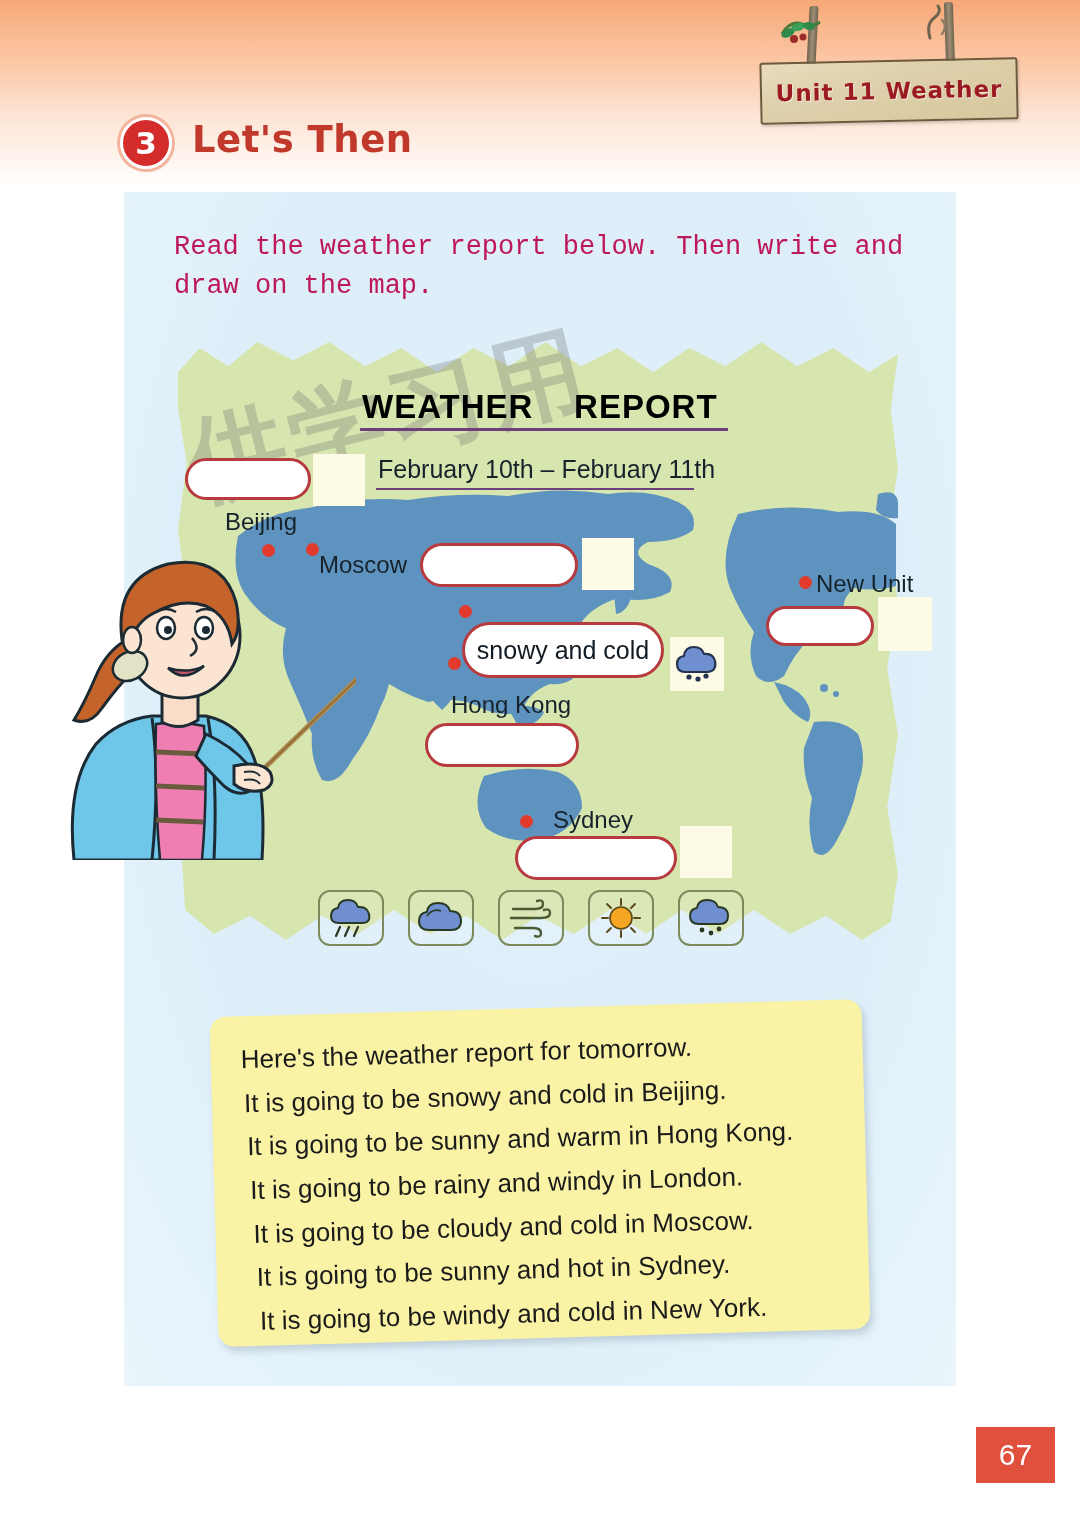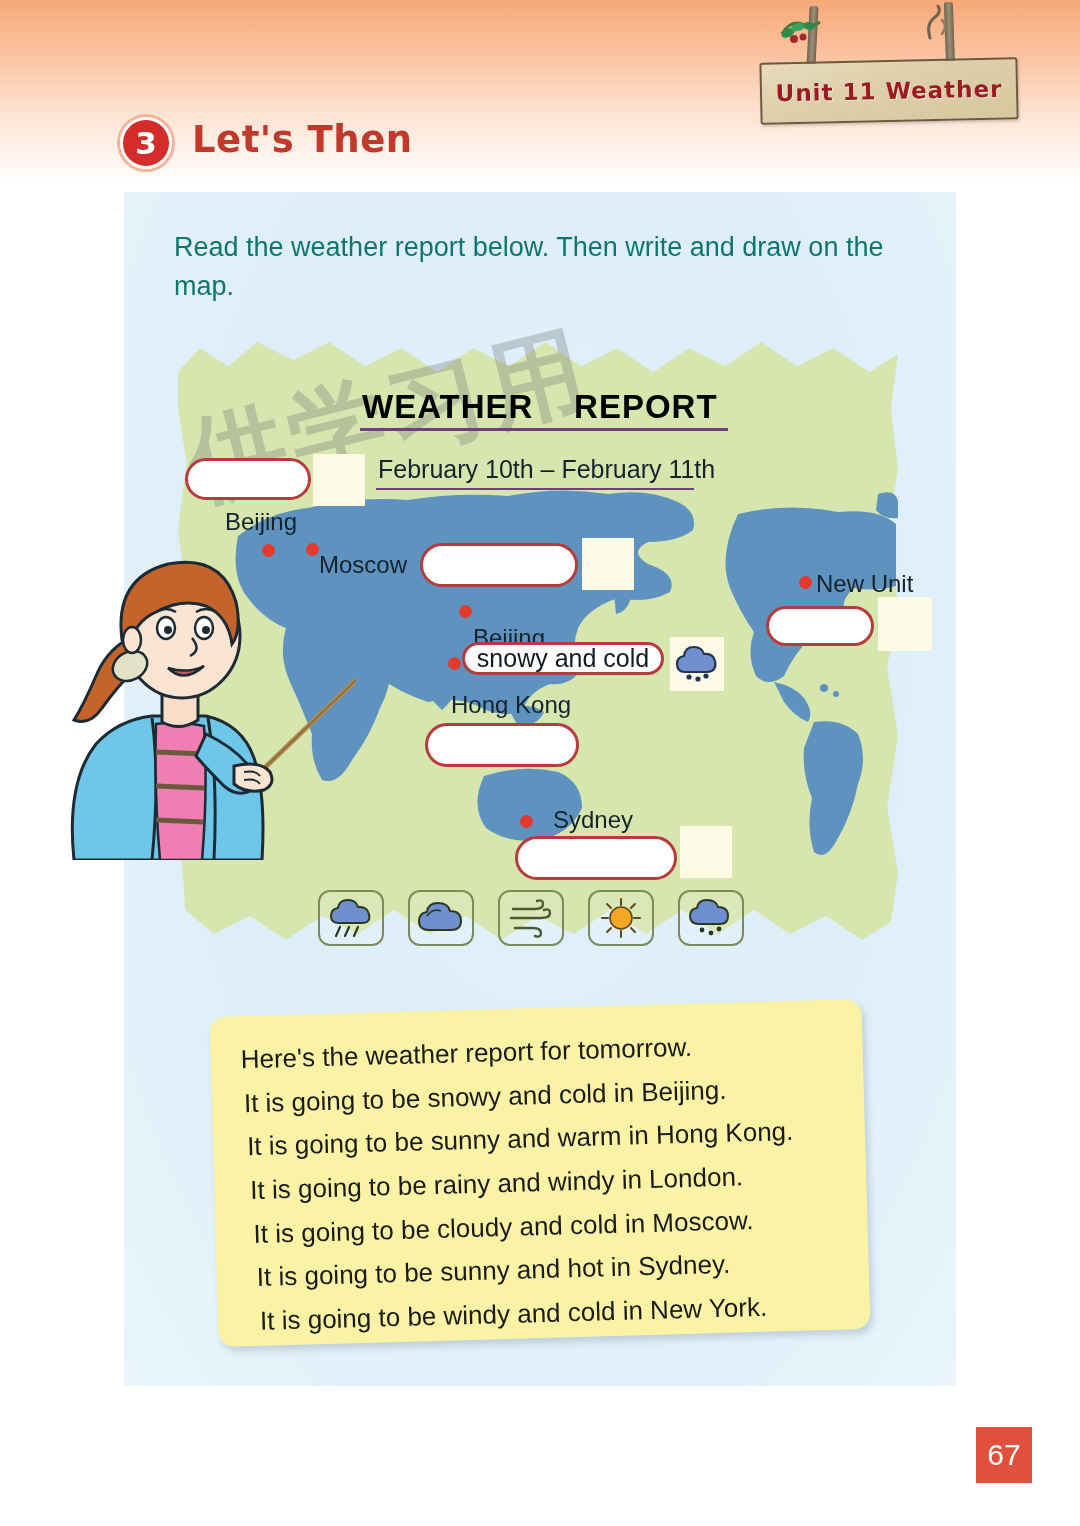--- a/index.html
+++ b/index.html
@@ -94,22 +94,22 @@
     background: radial-gradient(ellipse at 50% 40%, #e1f1fa 0%, #ddeef9 55%, #e9f5fb 100%);
   }
 
   
   #instruction {
     position: absolute;
     left: 174px; top: 228px;
     width: 730px;
     font-size: 27px;
     line-height: 1.45;
-    color: #0f766e;
-    font-family: Liberation Sans, sans-serif;
+    color: #be185d;
+    font-family: Liberation Mono, monospace;
   }
 
   
   #map-card {
     position: absolute;
     left: 178px; top: 336px;
     width: 720px; height: 604px;
   }
   #map-bg {
     position: absolute; inset: 0;
@@ -251,21 +251,21 @@
   .report-line.i3 { padding-left: 4px; }
   .report-line.i4 { padding-left: 6px; }
   .report-line.i5 { padding-left: 8px; }
   .report-line.i6 { padding-left: 10px; }
   .report-line.i7 { padding-left: 12px; }
 
   
   #page-number {
     position: absolute;
     left: 976px; top: 1427px;
-    width: 56px; height: 56px;
+    width: 79px; height: 56px;
     background: #e0503c;
     color: #ffffff;
     display: flex; align-items: center; justify-content: center;
     font-size: 30px;
     font-family: "Liberation Sans", sans-serif;
   }
 
   
   #teacher { position: absolute; left: 56px; top: 520px; width: 300px; height: 340px; }
 </style>
@@ -364,21 +364,21 @@
 <div class="answer-pill" style="left:185px; top:458px; width:126px; height:42px;"></div>
 <div class="icon-slot" style="left:313px; top:454px; width:52px; height:52px;"></div>
 
 <div class="city-dot" style="left:306px; top:543px;"></div>
 <div class="city-label" style="left:319px; top:551px;">Moscow</div>
 <div class="answer-pill" style="left:420px; top:543px; width:158px; height:44px;"></div>
 <div class="icon-slot" style="left:582px; top:538px; width:52px; height:52px;"></div>
 
 <div class="city-dot" style="left:459px; top:605px;"></div>
 <div class="city-label" style="left:473px; top:624px;">Beijing</div>
-<div class="answer-pill" style="left:462px; top:642px; width:202px; height:33px;text-align:right;">snowy and cold</div>
+<div class="answer-pill" style="left:462px; top:622px; width:202px; height:56px;text-align:right;">snowy and cold</div>
 <div class="icon-slot filled" style="left:670px; top:637px; width:54px; height:54px;">
   <svg width="48" height="44" viewBox="0 0 48 44">
     <path d="M12 30 Q4 30 4 22 Q4 15 11 14 Q12 5 21 5 Q29 5 31 12
              Q40 11 42 19 Q44 29 35 30 Z" fill="#6f8fd0" stroke="#24344f" stroke-width="2.2" stroke-linejoin="round"></path>
     <circle cx="16" cy="35" r="2.6" fill="#24344f"></circle>
     <circle cx="25" cy="37" r="2.6" fill="#24344f"></circle>
     <circle cx="33" cy="34" r="2.6" fill="#24344f"></circle>
   </svg>
 </div>
 

